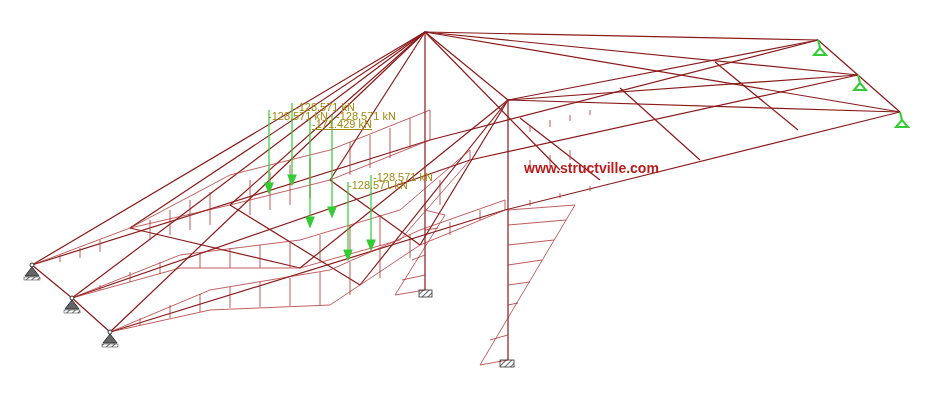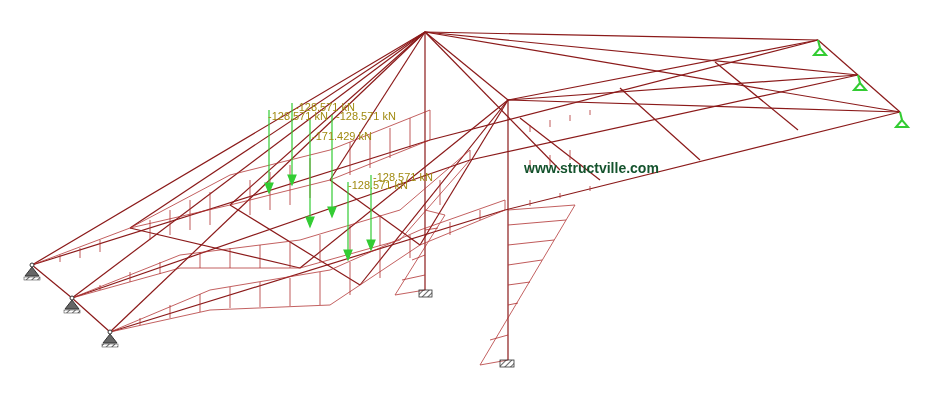--- a/index.html
+++ b/index.html
@@ -1,20 +1,20 @@
 <!DOCTYPE html>
 <html><head>
 <meta charset="utf-8">
 <style>
   html, body { margin: 0; padding: 0; background: #ffffff; }
   body { width: 929px; height: 420px; overflow: hidden; position: relative; }
   #canvas { position: absolute; left: 0; top: 0; width: 929px; height: 420px; }
   .watermark {
     position: absolute; font-family: "Liberation Sans", sans-serif;
-    font-weight: bold; font-size: 14px; color: #14532d; white-space: nowrap;
+    font-weight: bold; font-size: 14px; color: #b91c1c; white-space: nowrap;
   }
   .load-label {
     position: absolute; font-family: "Liberation Sans", sans-serif;
     font-size: 11px; color: #a08a10; white-space: nowrap; line-height: 11px;
   }
 </style>
 </head>
 <body>
 
 <svg id="canvas" viewBox="0 0 929 420" xmlns="http://www.w3.org/2000/svg">
@@ -200,18 +200,18 @@
   </g>
 
   <g>
     <rect x="419" y="290" width="13" height="7" fill="url(#hatch)" stroke="#333" stroke-width="0.8"></rect>
     <rect x="500" y="360" width="14" height="7" fill="url(#hatch)" stroke="#333" stroke-width="0.8"></rect>
   </g>
 </svg>
 
 <div class="load-label" style="left:268px;top:111px;">-128.571 kN</div>
 <div class="load-label" style="left:295px;top:102px;">-128.571 kN</div>
-<div class="load-label" style="left:312px;top:131px;">-171.429 kN</div>
+<div class="load-label" style="left:312px;top:119px;text-decoration:underline;">-171.429 kN</div>
 <div class="load-label" style="left:336px;top:111px;">-128.571 kN</div>
 <div class="load-label" style="left:348px;top:180px;">-128.571 kN</div>
 <div class="load-label" style="left:373px;top:172px;">-128.571 kN</div>
 
 <div class="watermark" style="left:524px;top:160px;">www.structville.com</div>
 
 </body></html>

